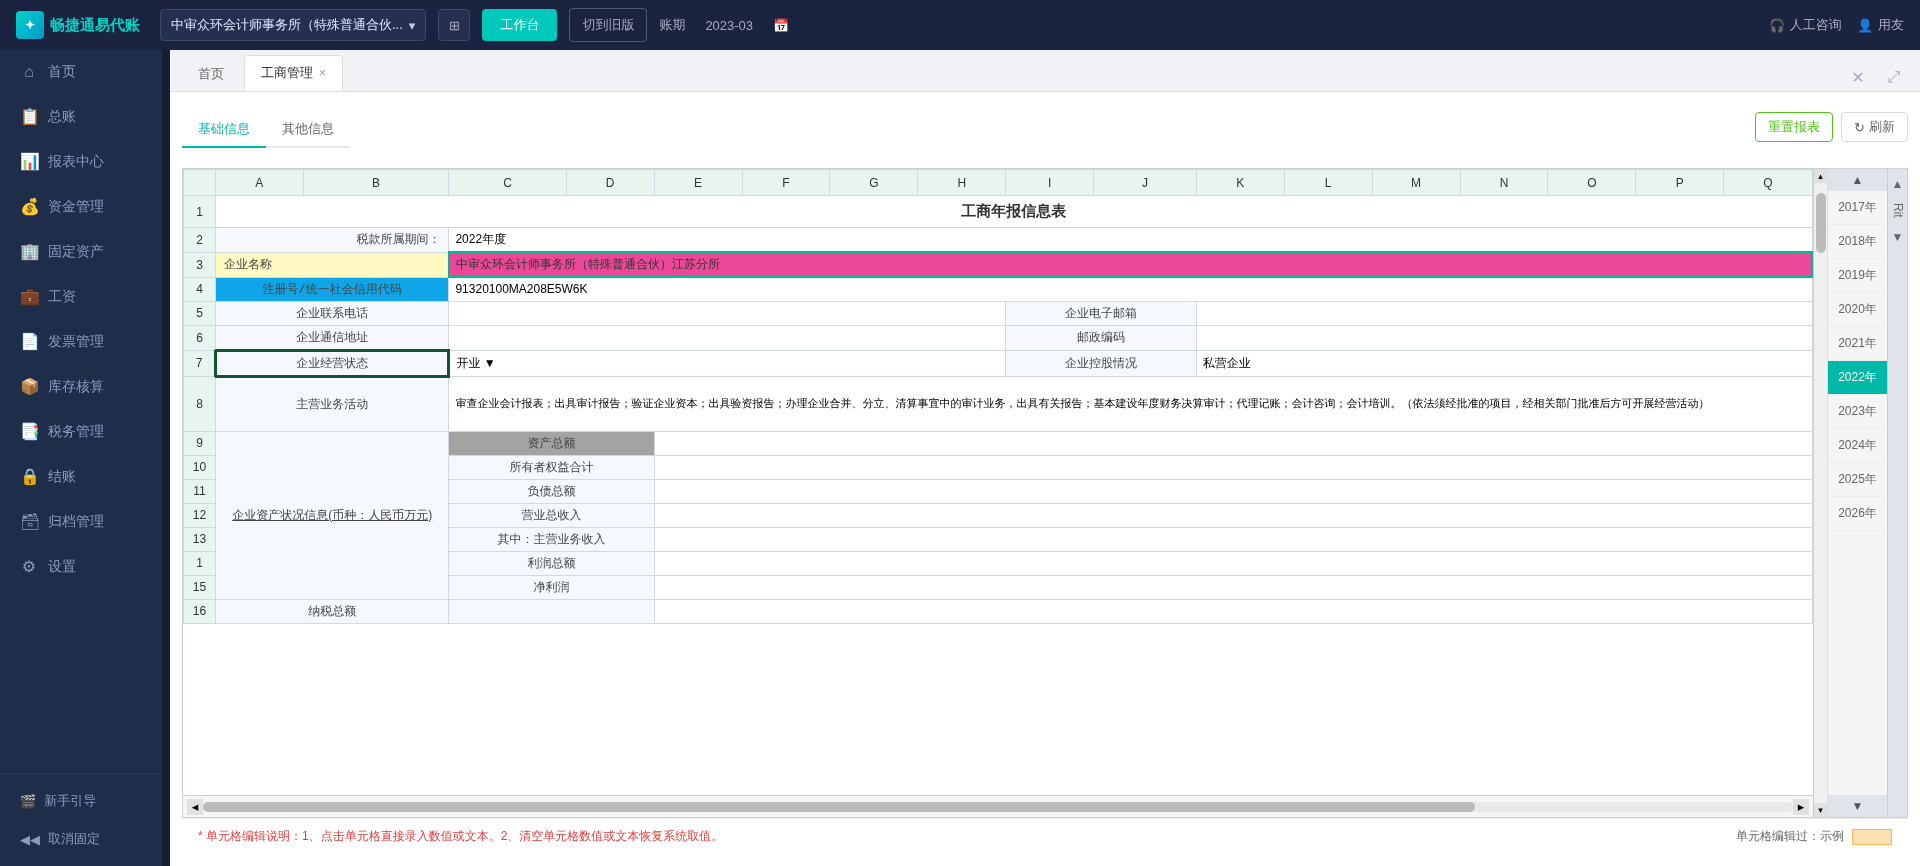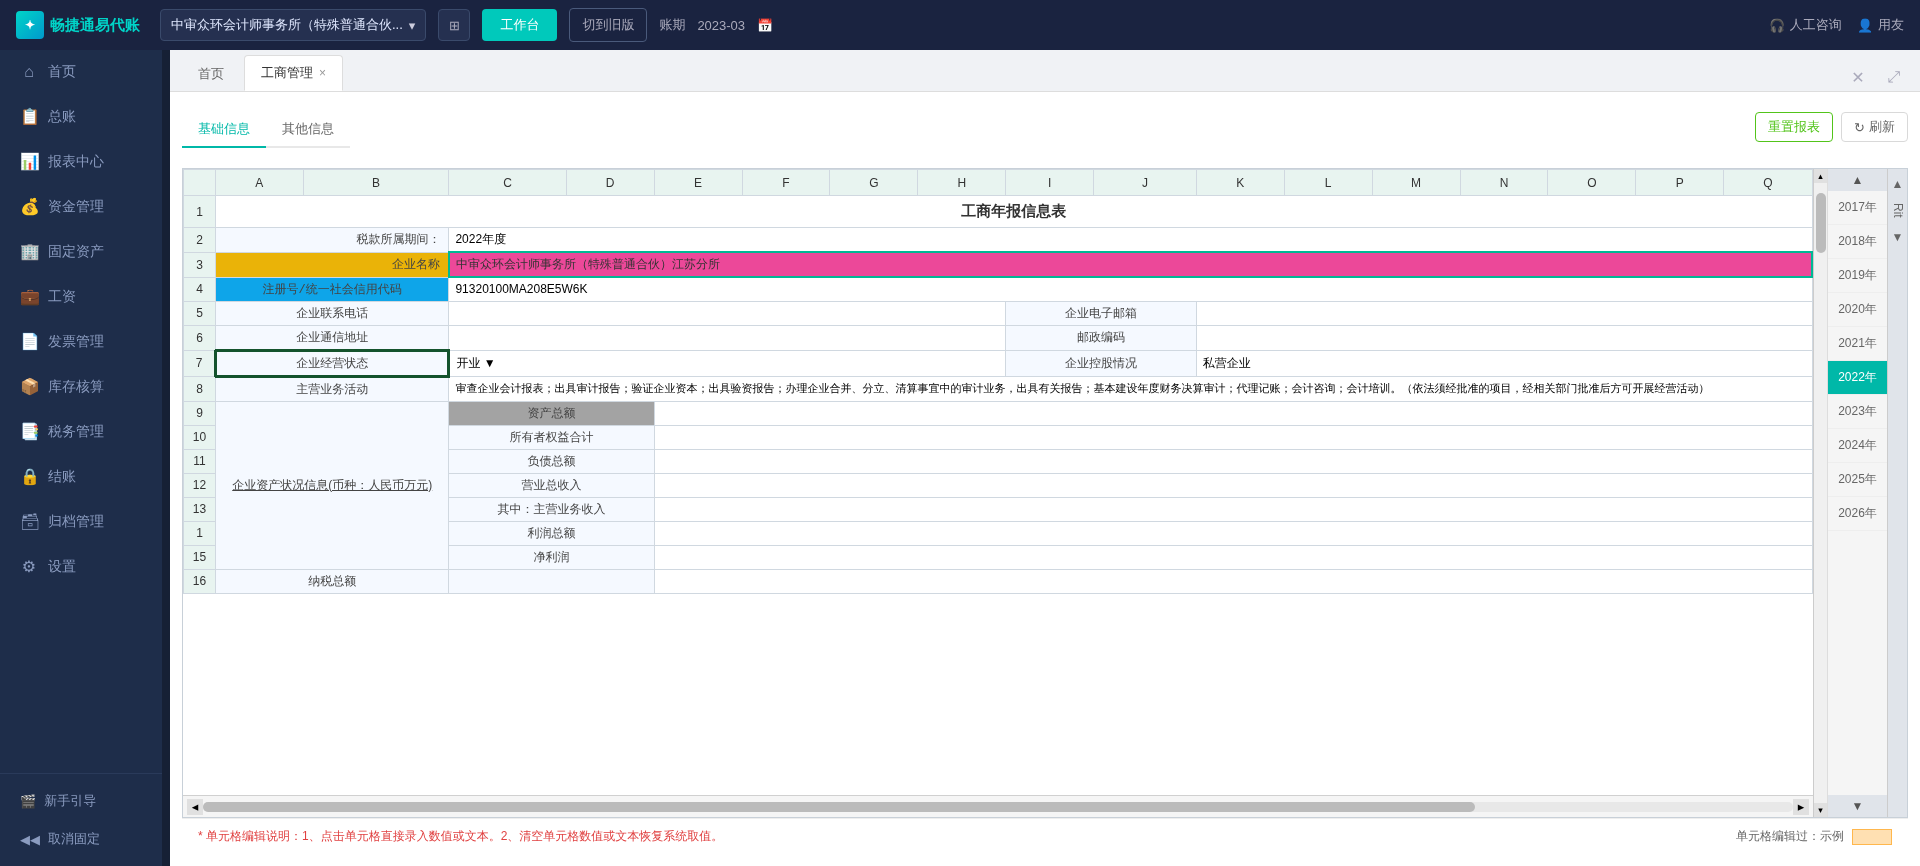--- a/index.html
+++ b/index.html
@@ -7,21 +7,21 @@
 
     
     .topbar { height: 50px; background: #1a2340; display: flex; align-items: center; padding: 0 16px; gap: 12px; flex-shrink: 0; }
     .logo { display: flex; align-items: center; gap: 6px; color: #00d4c8; font-size: 15px; font-weight: bold; margin-right: 8px; }
     .logo-icon { width: 28px; height: 28px; background: linear-gradient(135deg, #00d4c8, #0099cc); border-radius: 4px; display: flex; align-items: center; justify-content: center; color: white; font-size: 12px; }
     .company-selector { background: #253050; border: 1px solid #3a4a6b; border-radius: 4px; color: #ccd; padding: 6px 10px; display: flex; align-items: center; gap: 6px; cursor: pointer; min-width: 220px; }
     .company-name { color: #e0e8ff; font-size: 13px; }
     .icon-btn { width: 32px; height: 32px; background: #253050; border: 1px solid #3a4a6b; border-radius: 4px; display: flex; align-items: center; justify-content: center; cursor: pointer; color: #aab; }
     .workbench-btn { background: #00c9bb; color: white; border: none; border-radius: 4px; padding: 7px 18px; cursor: pointer; font-size: 13px; }
     .old-version-btn { background: transparent; border: 1px solid #4a5a7b; border-radius: 4px; color: #aab; padding: 7px 12px; cursor: pointer; font-size: 13px; }
-    .period-text { color: #aab; font-size: 13px; display: flex; align-items: center; gap: 12px; }
+    .period-text { color: #aab; font-size: 13px; display: flex; align-items: center; gap: 20px; }
     .topbar-right { margin-left: auto; display: flex; align-items: center; gap: 16px; }
     .consult-btn { color: #aab; font-size: 13px; cursor: pointer; display: flex; align-items: center; gap: 4px; }
     .user-btn { color: #aab; font-size: 13px; cursor: pointer; display: flex; align-items: center; gap: 4px; }
 
     
     .main-layout { display: flex; flex: 1; overflow: hidden; }
 
     
     .sidebar { width: 170px; background: #1e2d4a; display: flex; flex-direction: column; flex-shrink: 0; overflow: hidden; }
     .sidebar-scroll { flex: 1; overflow-y: auto; }
@@ -256,21 +256,21 @@
                 </tr>
 
                 <tr>
                   <td class="row-num">2</td>
                   <td colspan="2" style="text-align:right;background:#f5f9ff;border:1px solid #d0d8e0;padding:3px 8px;color:#444;">税款所属期间：</td>
                   <td colspan="15" style="background:white;border:1px solid #d0d8e0;padding:3px 6px;">2022年度</td>
                 </tr>
 
                 <tr style="background:#f0fff8;">
                   <td class="row-num" style="background:#e8f4f0;">3</td>
-                  <td colspan="2" style="text-align:right;background:#eab308;border:1px solid #d0d8e0;padding:3px 8px;color:#444;">企业名称</td>
+                  <td colspan="2" style="text-align:left;background:#fef9c3;border:1px solid #d0d8e0;padding:3px 8px;color:#444;">企业名称</td>
                   <td colspan="15" style="background:#ec4899;border:2px solid #00b894;padding:3px 6px;color:#333;">中审众环会计师事务所（特殊普通合伙）江苏分所</td>
                 </tr>
 
                 <tr>
                   <td class="row-num">4</td>
                   <td colspan="2" style="text-align:center;background:#0ea5e9;border:1px solid #d0d8e0;padding:3px 8px;color:#444;font-family:Liberation Mono, monospace;">注册号/统一社会信用代码</td>
                   <td colspan="15" style="background:white;border:1px solid #d0d8e0;padding:3px 6px;">91320100MA208E5W6K</td>
                 </tr>
 
                 <tr>
@@ -292,21 +292,21 @@
                 <tr>
                   <td class="row-num">7</td>
                   <td colspan="2" style="text-align:center;background:#f5f9ff;border:3px solid #14532d;padding:3px 4px;color:#444;">企业经营状态</td>
                   <td colspan="6" style="background:white;border:1px solid #d0d8e0;padding:3px 6px;cursor:pointer;">开业 ▼</td>
                   <td colspan="2" style="text-align:center;background:#f5f9ff;border:1px solid #d0d8e0;padding:3px 8px;color:#444;">企业控股情况</td>
                   <td colspan="7" style="background:white;border:1px solid #d0d8e0;padding:3px 6px;">私营企业</td>
                 </tr>
 
                 <tr>
                   <td class="row-num">8</td>
-                  <td colspan="2" style="text-align:center;background:#f5f9ff;border:1px solid #d0d8e0;padding:3px 8px;color:#444;">主营业务活动</td>
+                  <td colspan="2" style="text-align:center;background:#f5f9ff;border:1px solid #d0d8e0;padding:18px 8px;color:#444;">主营业务活动</td>
                   <td colspan="15" style="background:white;border:1px solid #d0d8e0;padding:3px 6px;white-space:normal;font-size:11px;">审查企业会计报表；出具审计报告；验证企业资本；出具验资报告；办理企业合并、分立、清算事宜中的审计业务，出具有关报告；基本建设年度财务决算审计；代理记账；会计咨询；会计培训。（依法须经批准的项目，经相关部门批准后方可开展经营活动）</td>
                 </tr>
 
                 <tr>
                   <td class="row-num">9</td>
                   <td colspan="2" rowspan="7" style="text-align:center;background:#f5f9ff;border:1px solid #d0d8e0;padding:3px 8px;color:#444;vertical-align:middle;white-space:normal;text-decoration:underline;">企业资产状况信息(币种：人民币万元)</td>
                   <td colspan="2" style="text-align:center;background:#a3a3a3;border:1px solid #d0d8e0;padding:3px 8px;color:#444;">资产总额</td>
                   <td colspan="13" style="background:white;border:1px solid #d0d8e0;padding:3px 6px;"></td>
                 </tr>
 

